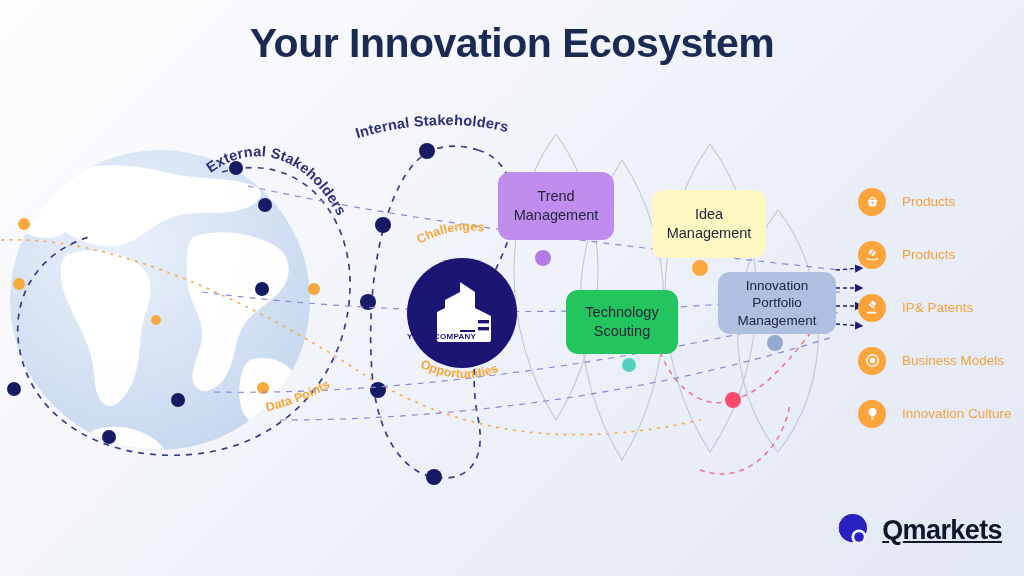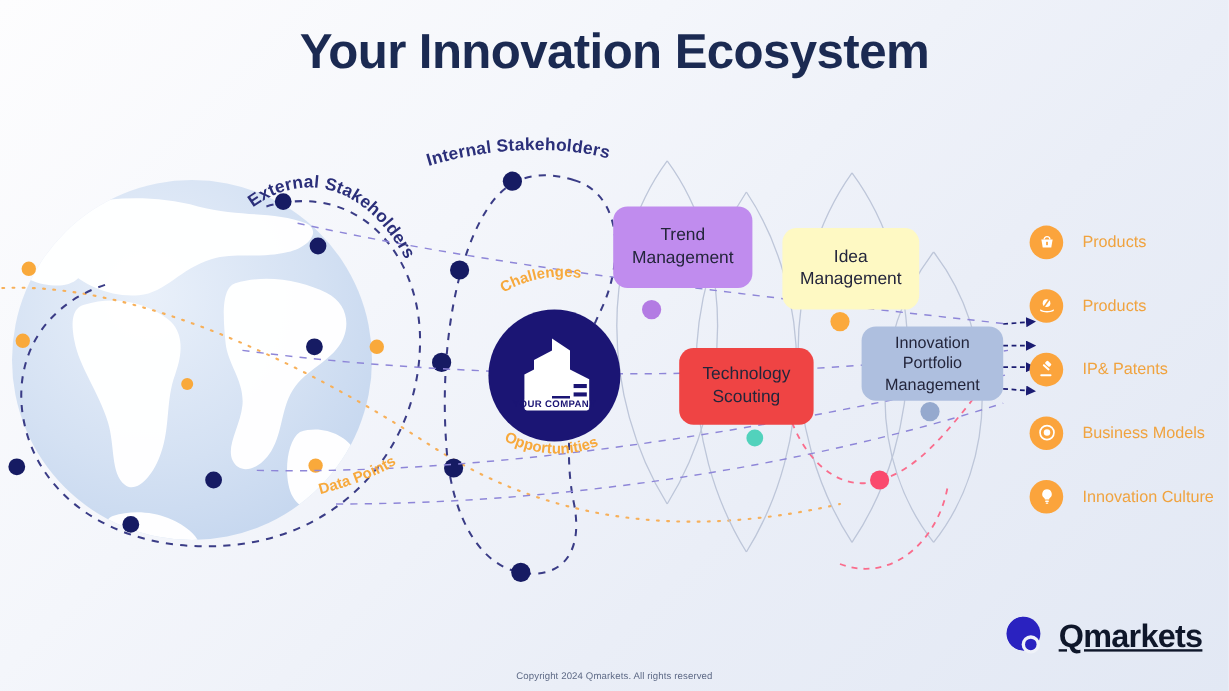--- a/index.html
+++ b/index.html
@@ -204,39 +204,39 @@
   <div class="logo-circle">
     <svg width="110" height="110" viewBox="0 0 110 110">
       <path d="M53 24 L68 34 L68 72 L53 72 Z" fill="#FFFFFF"></path>
       <path d="M38 42 L53 34 L53 80 L38 80 Z" fill="#FFFFFF"></path>
       <path d="M30 54 L38 50 L38 80 L30 80 Z" fill="#FFFFFF"></path>
       <path d="M68 50 L84 58 L84 80 L68 80 Z" fill="#FFFFFF"></path>
       <rect x="71" y="62" width="11" height="3.4" fill="#1B1574"></rect>
       <rect x="71" y="69" width="11" height="3.4" fill="#1B1574"></rect>
       <rect x="30" y="74" width="54" height="10" rx="2" fill="#FFFFFF"></rect>
     </svg>
-    <div style="position:absolute;left:0;top:74px;width:110px;text-align:center;
+    <div style="position:absolute;left:0;top:74px;width:110px;text-align:left;
                 font-size:8px;font-weight:bold;color:#1B1574;letter-spacing:0.3px;">YOUR COMPANY</div>
   </div>
 
-  <div class="card" style="left:498px;top:172px;width:116px;height:68px;background:#C08CEE;margin-left:13px;">
+  <div class="card" style="left:498px;top:172px;width:116px;height:68px;background:#C08CEE;">
     <div>
       <span>Trend</span>
       <span>Management</span>
     </div>
   </div>
 
   <div class="card" style="left:652px;top:190px;width:114px;height:68px;background:#fef9c3;">
     <div>
       <span>Idea</span>
       <span>Management</span>
     </div>
   </div>
 
-  <div class="card" style="left:566px;top:290px;width:112px;height:64px;background:#ef4444;">
+  <div class="card" style="left:566px;top:290px;width:112px;height:64px;background:#22c55e;">
     <div>
       <span>Technology</span>
       <span>Scouting</span>
     </div>
   </div>
 
   <div class="card" style="left:718px;top:272px;width:118px;height:62px;background:#AEBFDF;font-size:13.5px;">
     <div>
       <span>Innovation</span>
       <span>Portfolio</span>
@@ -305,15 +305,14 @@
   <div class="brand">
     <svg class="brand-mark" width="40" height="40" viewBox="0 0 40 40">
       <path d="M20 4 a14 14 0 1 0 5 27 a9 9 0 0 1 -5 -27 Z" fill="#2A22C0"></path>
       <circle cx="20" cy="18" r="14" fill="#2A22C0"></circle>
       <circle cx="26" cy="27" r="7.6" fill="#EFF2F9"></circle>
       <circle cx="26" cy="27" r="4.8" fill="#2A22C0"></circle>
     </svg>
     <div class="brand-name">Qmarkets</div>
   </div>
 
-  <div class="footer">Copyright 2024 Qmarkets. All rights reserved</div>
 
 </div>
 
 </body></html>

